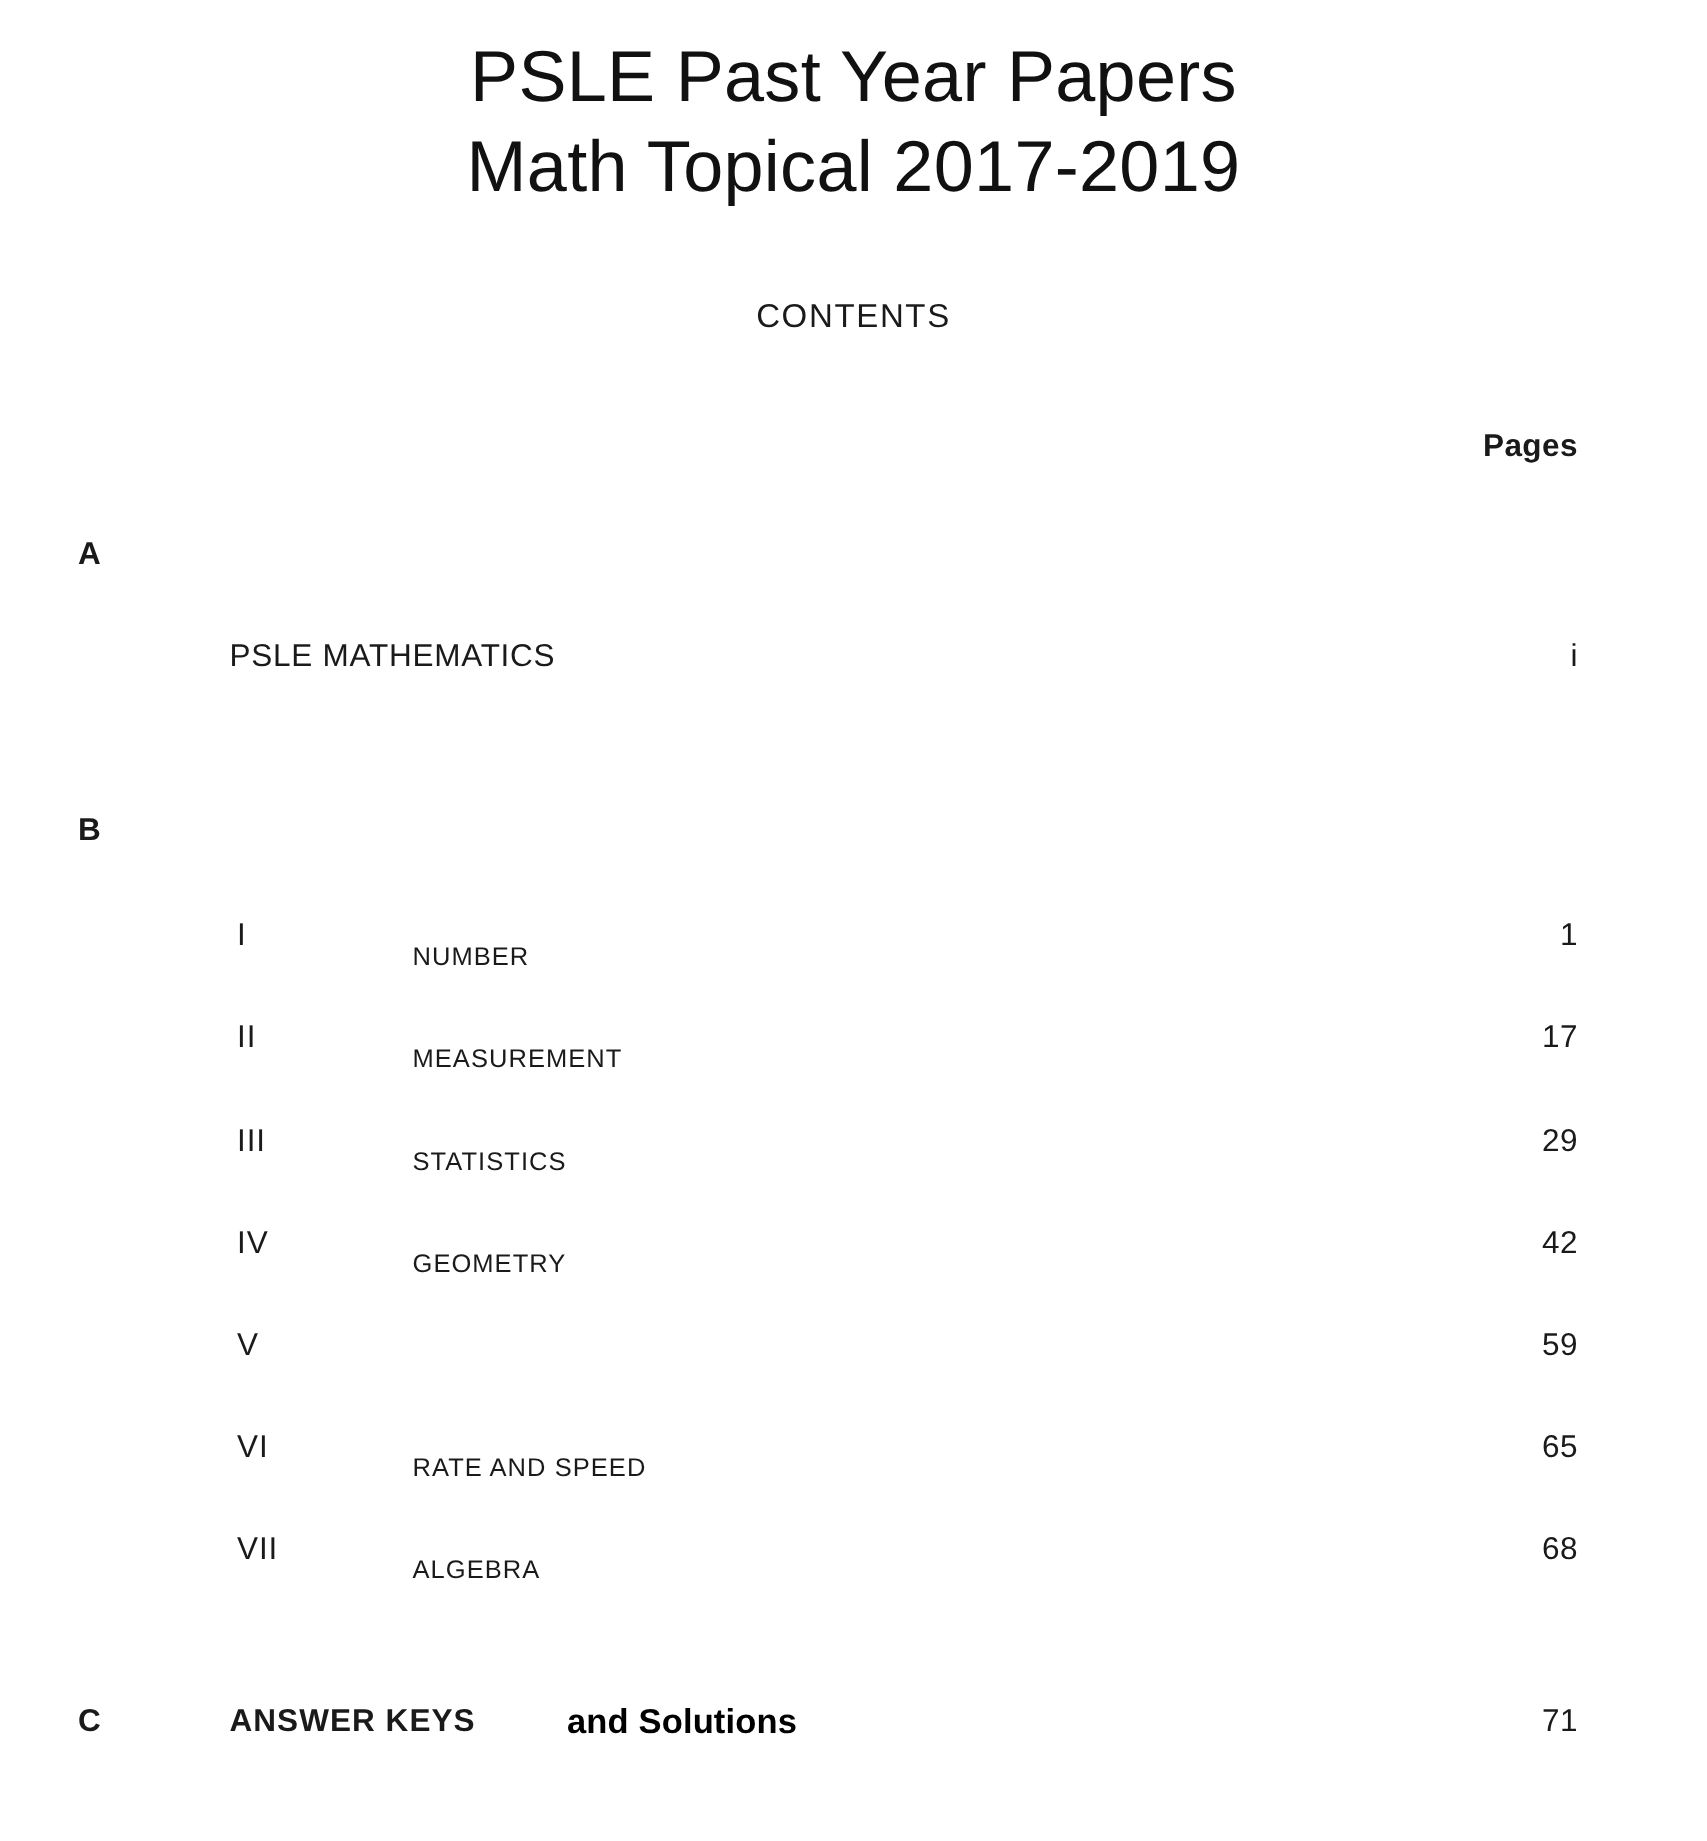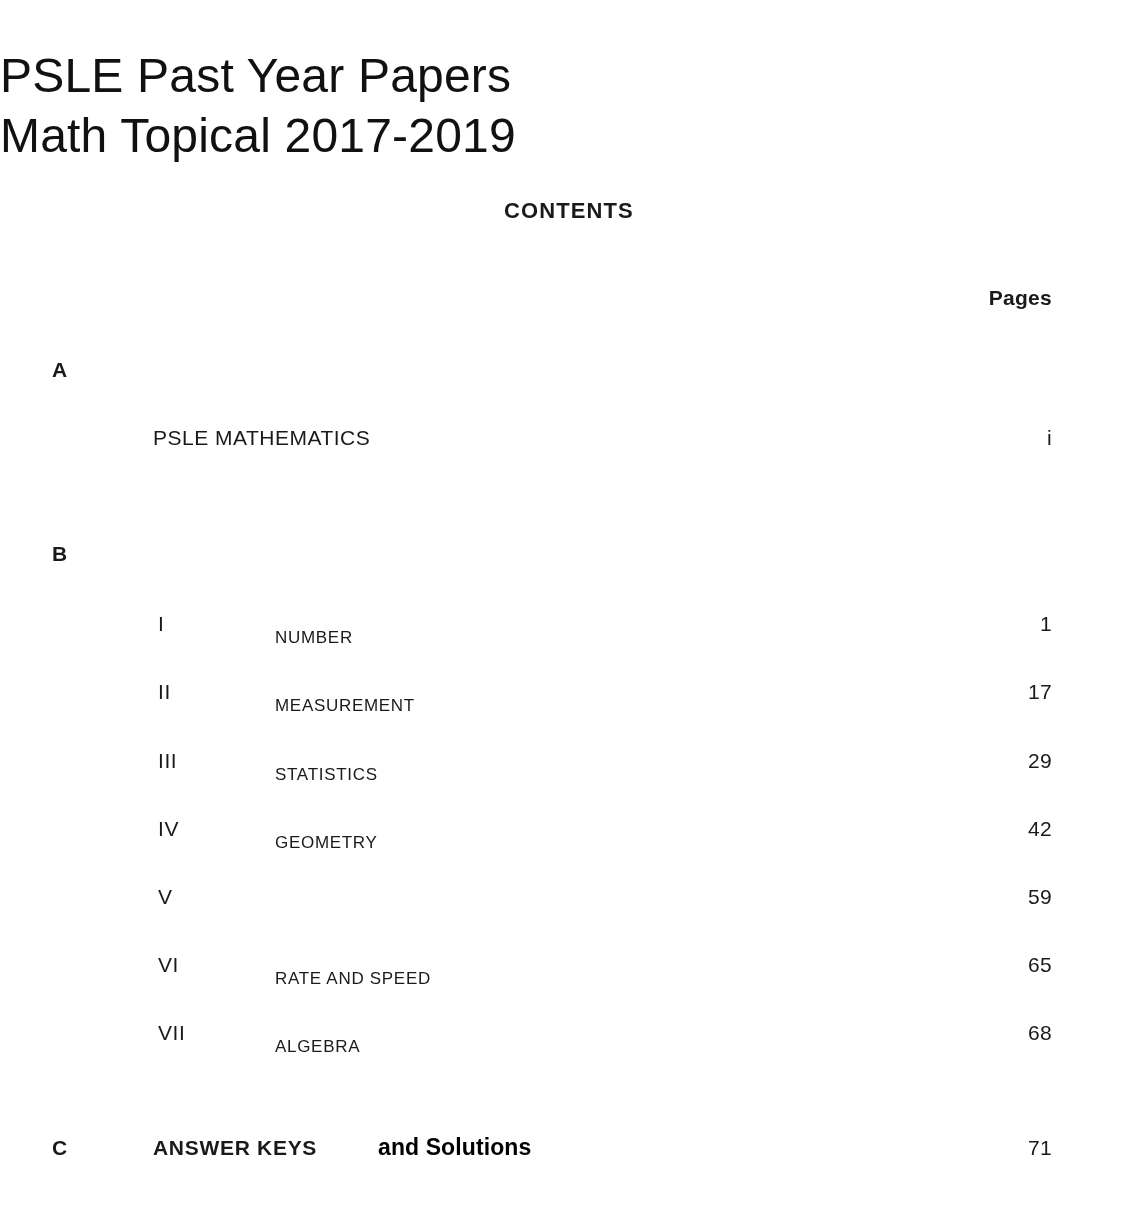--- a/index.html
+++ b/index.html
@@ -23,42 +23,41 @@
     inset: 0;
     background: #ffffff;
   }
 
   
   .title-block {
     position: absolute;
     left: 0;
     top: 22px;
     width: 1138px;
-    text-align: left;
-    margin-top: 24px;
+    text-align: center;
   }
   .title-line {
     display: block;
     font-size: 48px;
     font-weight: 400;
     line-height: 60px;
     letter-spacing: 0.2px;
     color: #111111;
     white-space: pre;
   }
 
   
   .contents-heading {
     position: absolute;
     left: 0;
     top: 198px;
     width: 1138px;
     text-align: center;
     font-size: 22px;
-    font-weight: 700;
+    font-weight: 400;
     letter-spacing: 1.1px;
     color: #1a1a1a;
   }
 
   
   .pages-header {
     position: absolute;
     top: 286px;
     left: 912px;
     width: 140px;

